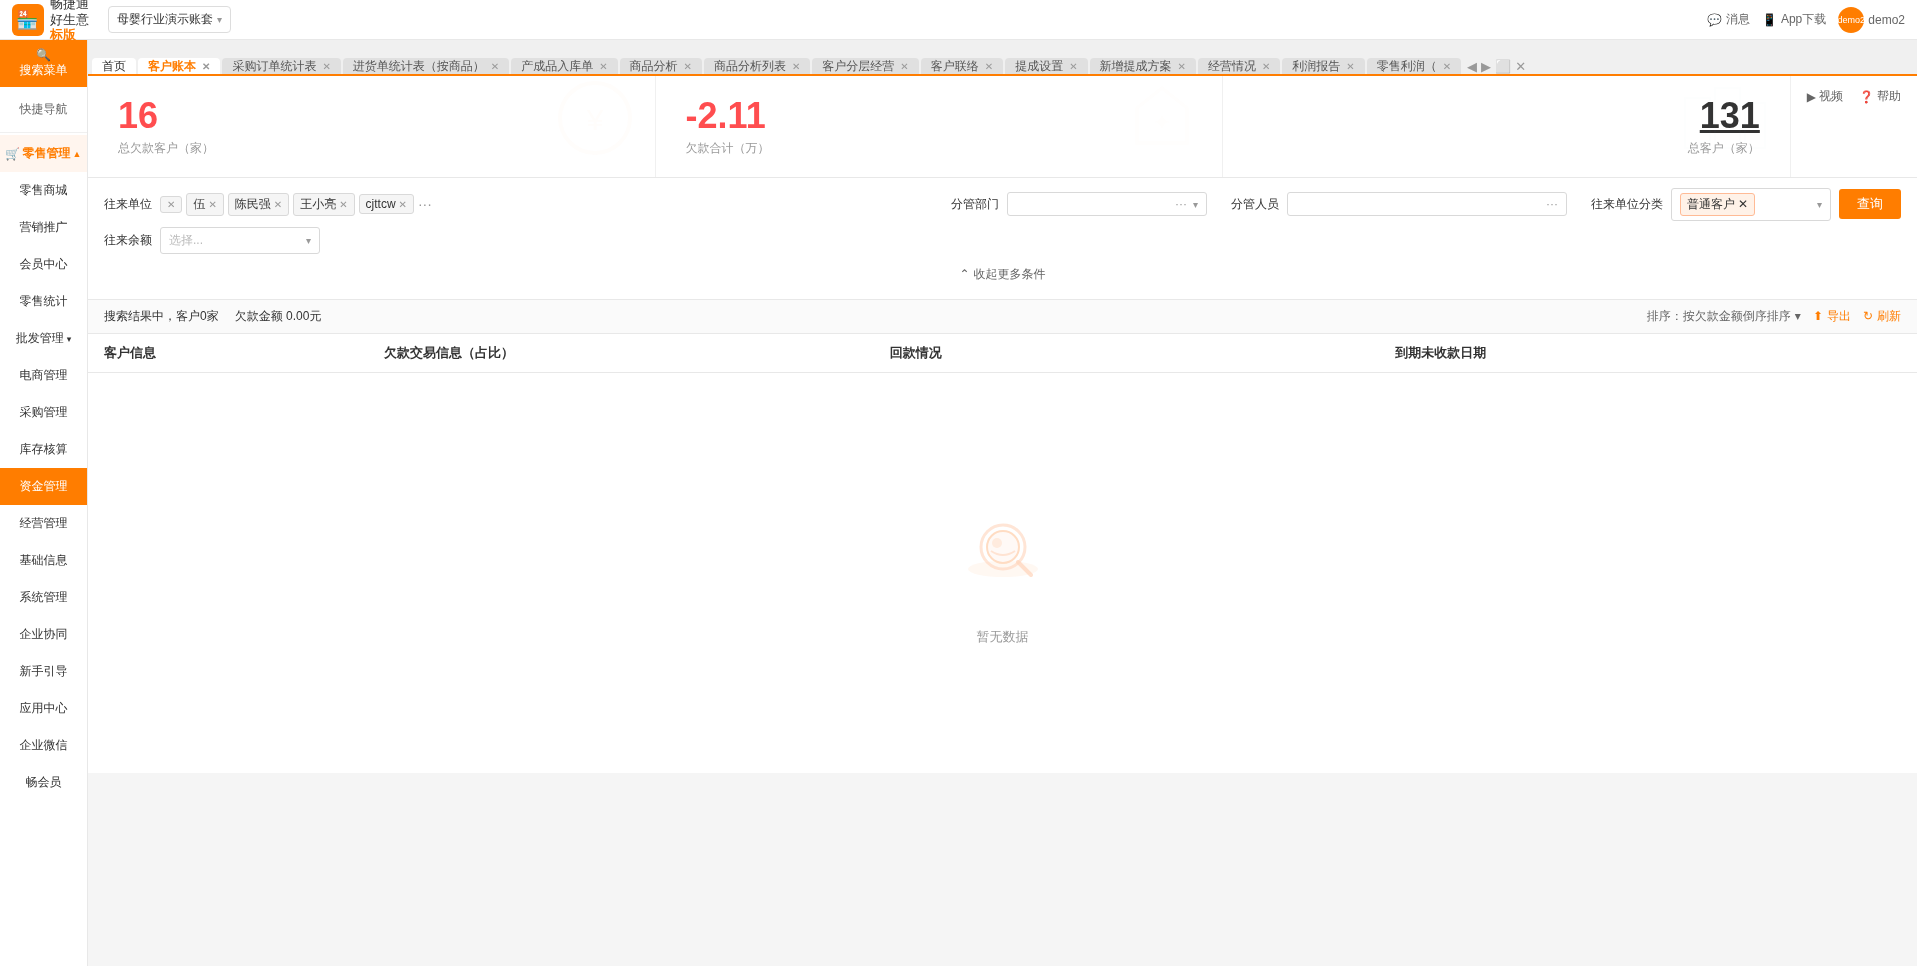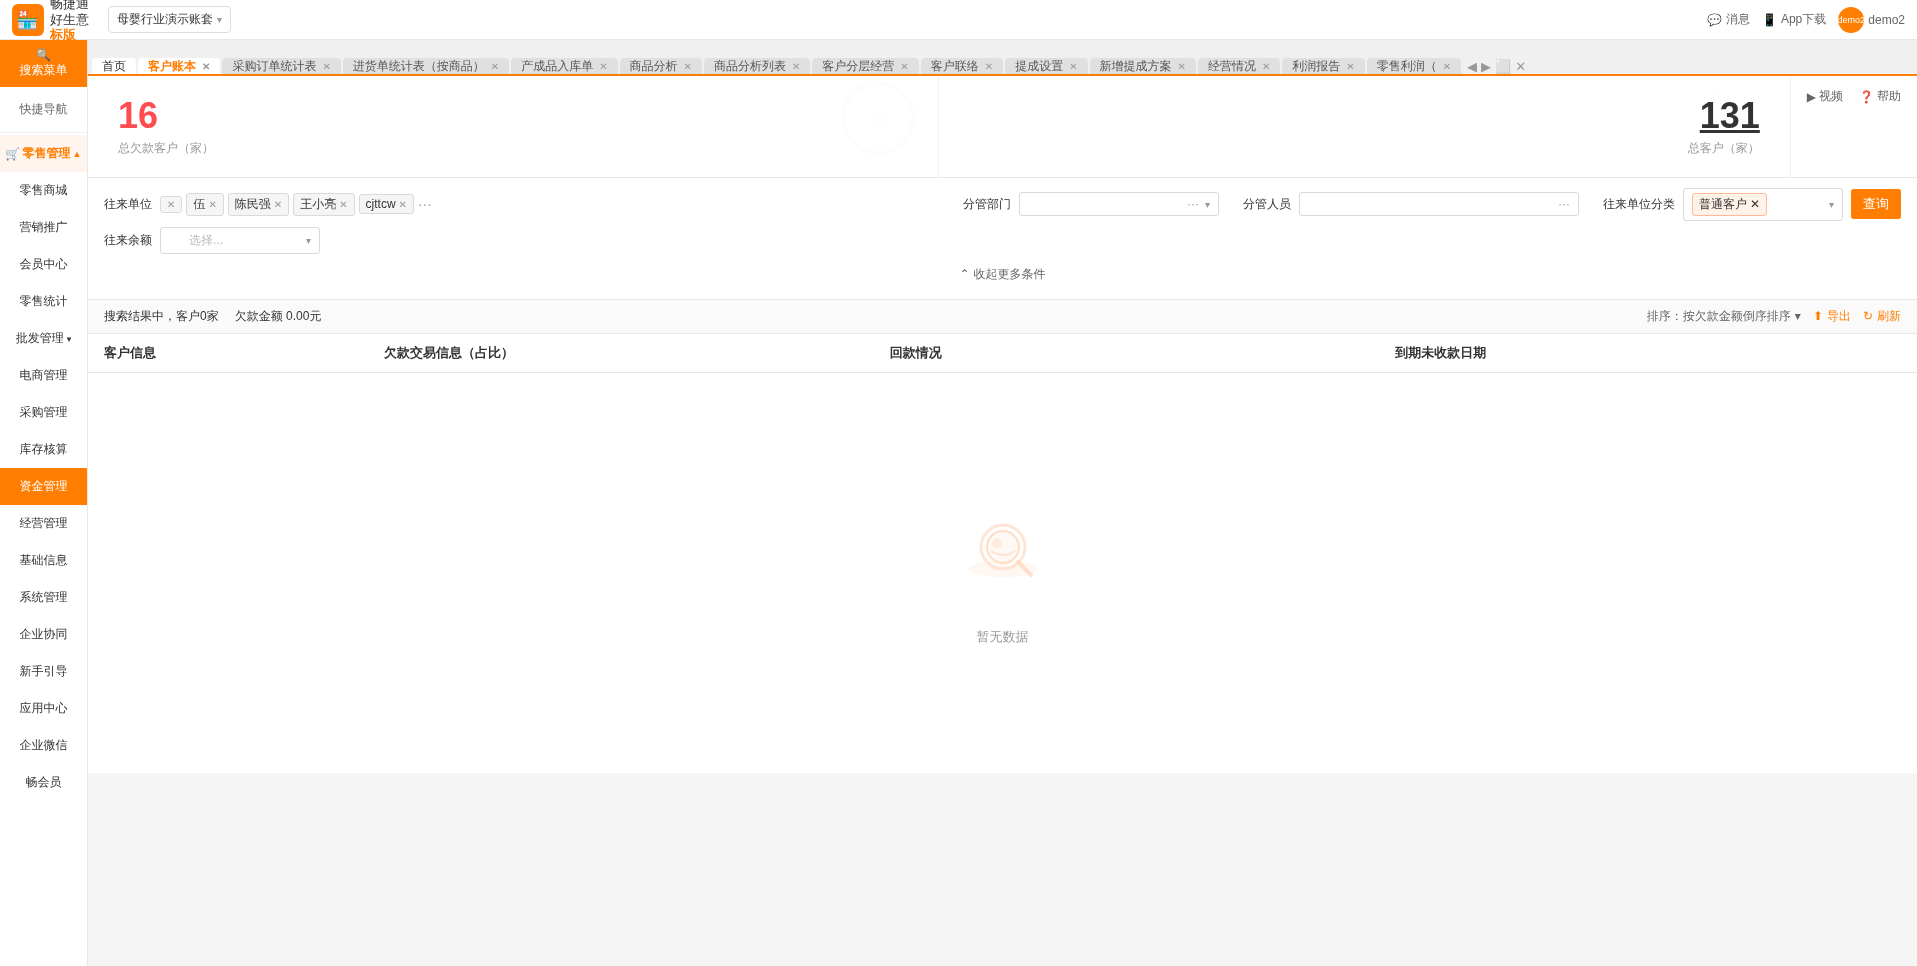--- a/index.html
+++ b/index.html
@@ -58,21 +58,21 @@
     .filter-label { font-size: 12px; color: #333; white-space: nowrap; }
     .filter-tags { display: flex; align-items: center; flex-wrap: wrap; gap: 4px; flex: 1; }
     .filter-tag { display: flex; align-items: center; gap: 3px; padding: 2px 6px; background: #f5f5f5; border: 1px solid #d9d9d9; border-radius: 3px; font-size: 12px; color: #333; }
     .filter-tag .remove { color: #999; cursor: pointer; font-size: 10px; }
     .filter-more { color: #999; cursor: pointer; font-size: 14px; }
     .filter-select { display: flex; align-items: center; gap: 6px; padding: 4px 8px; border: 1px solid #d9d9d9; border-radius: 3px; min-width: 140px; font-size: 12px; color: #999; background: #fff; cursor: pointer; }
     .filter-select-wide { min-width: 200px; }
     .filter-input { display: flex; align-items: center; gap: 6px; padding: 4px 8px; border: 1px solid #d9d9d9; border-radius: 3px; min-width: 200px; font-size: 12px; color: #999; background: #fff; cursor: pointer; }
     .filter-tag-selected { display: flex; align-items: center; gap: 3px; padding: 2px 6px; background: #fff2e8; border: 1px solid #ffbb96; border-radius: 3px; font-size: 12px; color: #333; }
     .collapse-btn { display: flex; align-items: center; gap: 4px; font-size: 12px; color: #666; cursor: pointer; margin: 0 auto; padding: 6px; }
-    .search-btn { padding: 6px 12px; background: #ff7d00; color: white; border: none; border-radius: 3px; font-size: 13px; cursor: pointer; margin-left: auto; }
+    .search-btn { padding: 6px 18px; background: #ff7d00; color: white; border: none; border-radius: 3px; font-size: 13px; cursor: pointer; margin-left: auto; }
 
     
     .result-bar { display: flex; align-items: center; justify-content: space-between; padding: 8px 16px; background: #fafafa; border-bottom: 1px solid #e8e8e8; font-size: 12px; color: #333; }
     .result-bar-left { display: flex; gap: 16px; }
     .result-bar-right { display: flex; align-items: center; gap: 12px; }
     .sort-btn { display: flex; align-items: center; gap: 4px; color: #666; cursor: pointer; }
     .action-btn { display: flex; align-items: center; gap: 4px; color: #ff7d00; cursor: pointer; }
 
     
     .table-container { background: #fff; }
@@ -272,20 +272,30 @@
           <div class="stat-bg-icon">
             <svg width="80" height="80" viewBox="0 0 80 80" opacity="0.15">
               <circle cx="40" cy="40" r="35" fill="none" stroke="#ff7d00" stroke-width="4"></circle>
               <text x="40" y="52" text-anchor="middle" font-size="30" fill="#ff7d00">¥</text>
             </svg>
           </div>
           <div class="stat-number">16</div>
           <div class="stat-label">总欠款客户（家）</div>
         </div>
 
+        <div class="stat-card">
+          <div class="stat-bg-icon">
+            <svg width="80" height="80" viewBox="0 0 80 80" opacity="0.12">
+              <path d="M40 10 L65 30 L65 65 L15 65 L15 30 Z" fill="none" stroke="#ff9955" stroke-width="3"></path>
+              <text x="40" y="52" text-anchor="middle" font-size="22" fill="#ff9955">✦</text>
+            </svg>
+          </div>
+          <div class="stat-number negative">-2.11</div>
+          <div class="stat-label">欠款合计（万）</div>
+        </div>
 
         <div class="stat-card" style="flex:1;align-items:flex-end;">
           <div class="stat-bg-icon">
             <svg width="90" height="70" viewBox="0 0 90 70" opacity="0.15">
               <rect x="5" y="15" width="25" height="50" fill="none" stroke="#88aacc" stroke-width="2"></rect>
               <rect x="35" y="5" width="25" height="60" fill="none" stroke="#88aacc" stroke-width="2"></rect>
               <rect x="65" y="20" width="20" height="45" fill="none" stroke="#88aacc" stroke-width="2"></rect>
               <line x1="5" y1="65" x2="85" y2="65" stroke="#88aacc" stroke-width="2"></line>
             </svg>
           </div>
@@ -353,21 +363,21 @@
             </div>
             <span class="chevron" style="margin-left:auto;">▾</span>
           </div>
 
           <button class="search-btn">查询</button>
         </div>
 
         <div class="filter-row">
           <span class="filter-label">往来余额</span>
           <div class="filter-select" style="min-width:160px;">
-            <span style="color:#bbb;margin-left:20px;">选择...</span>
+            <span style="color:#bbb;">选择...</span>
             <span class="chevron" style="margin-left:auto;">▾</span>
           </div>
         </div>
 
         <div style="display:flex;justify-content:center;">
           <div class="collapse-btn">
             <span>⌃</span>
             <span>收起更多条件</span>
           </div>
         </div>

